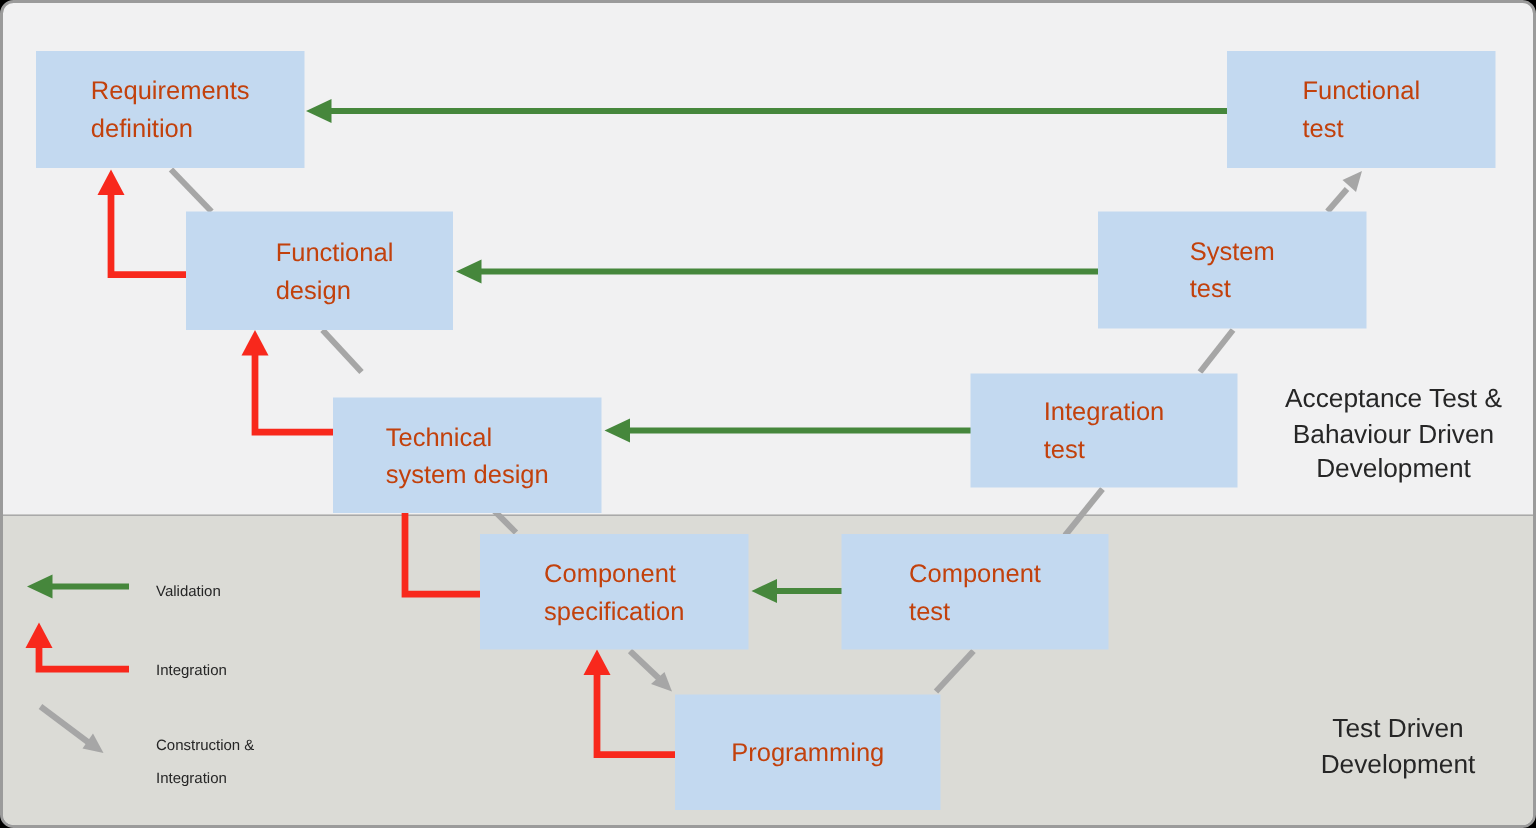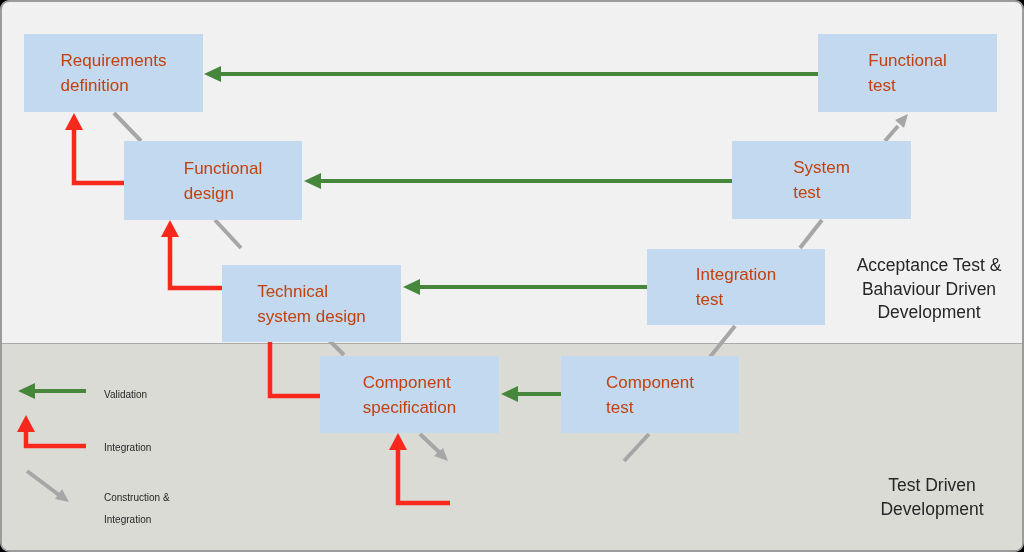--- a/index.html
+++ b/index.html
@@ -145,20 +145,21 @@
   </svg>
 
   <div class="node n-req">Requirements
 definition</div>
   <div class="node n-fun">Functional
 design</div>
   <div class="node n-tec">Technical
 system design</div>
   <div class="node n-spc">Component
 specification</div>
+  <div class="node n-prg">Programming</div>
   <div class="node n-ct">Component
 test</div>
   <div class="node n-it">Integration
 test</div>
   <div class="node n-st">System
 test</div>
   <div class="node n-at">Functional
 test</div>
 
   <div class="annotation a-bdd">Acceptance Test &amp;

